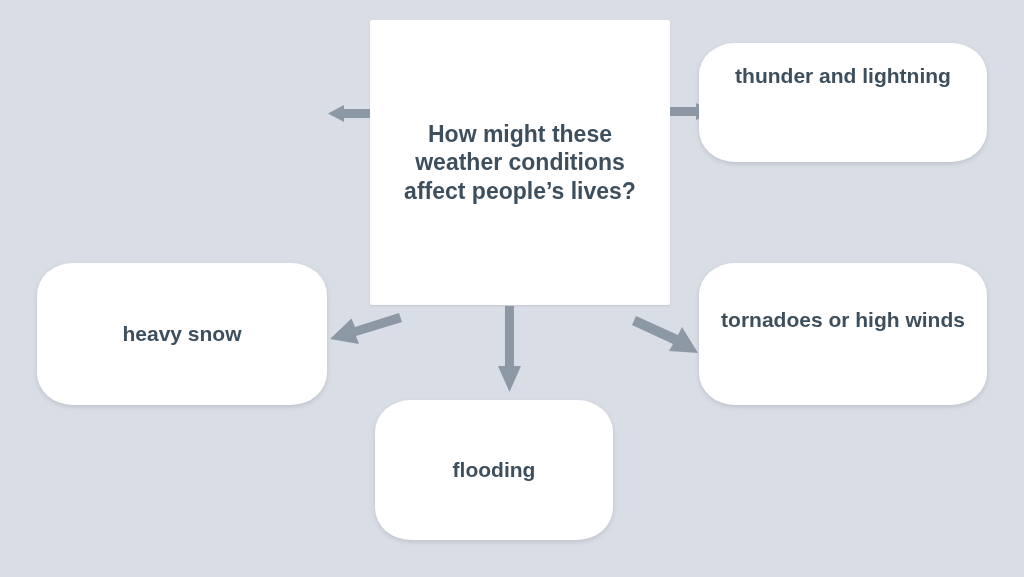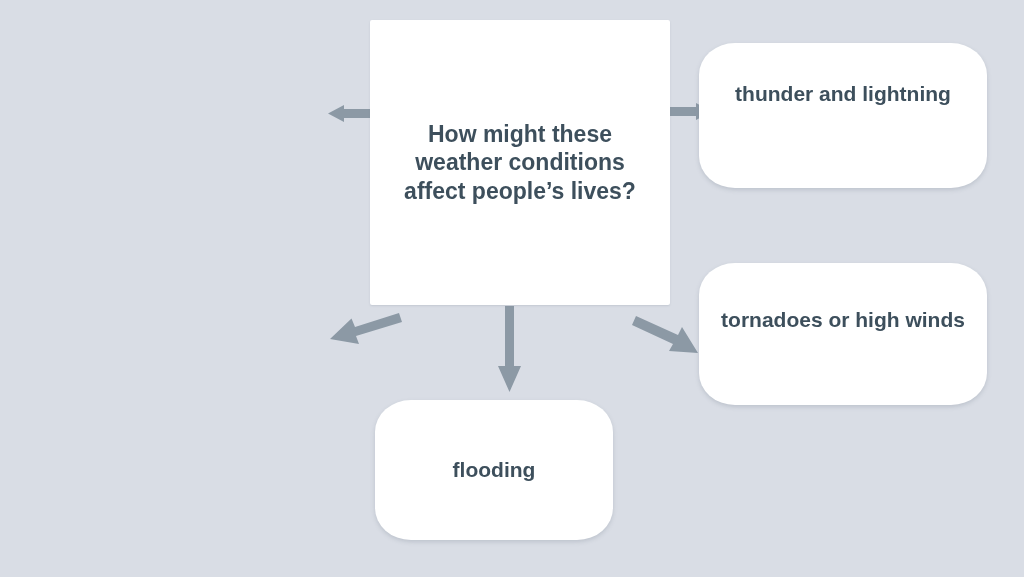--- a/index.html
+++ b/index.html
@@ -48,22 +48,22 @@
   }
 
   .node-leaf {
     border-radius: 36px / 32px;
     font-size: 21px;
     padding: 0 18px;
     box-shadow: 0 2px 4px rgba(120,130,145,0.28);
   }
 
   .node-drought      { left: 37px;  top: 42px;  width: 290px; height: 145px; }
-  .node-thunder      { left: 699px; top: 43px;  width: 288px; height: 145px;
-                       align-items: flex-start; padding-top: 38px; }
+  .node-thunder      { left: 699px; top: 43px;  width: 288px; height: 119px;
+                       align-items: flex-start; padding-top: 20px; }
   .node-heavysnow    { left: 37px;  top: 263px; width: 290px; height: 142px; }
   .node-tornadoes    { left: 699px; top: 263px; width: 288px; height: 142px;
                        align-items: flex-start; padding-top: 44px; }
   .node-flooding     { left: 375px; top: 400px; width: 238px; height: 140px; }
 
   .node-thunder .label,
   .node-tornadoes .label { line-height: 1.28; }
 
   
   #arrows {
@@ -111,20 +111,23 @@
 
   <div class="node node-center">
     <span class="label">How might these weather conditions affect people’s lives?</span>
   </div>
 
 
   <div class="node node-leaf node-thunder">
     <span class="label">thunder and lightning</span>
   </div>
 
+  <div class="node node-leaf node-heavysnow">
+    <span class="label">heavy snow</span>
+  </div>
 
   <div class="node node-leaf node-tornadoes">
     <span class="label">tornadoes or high winds</span>
   </div>
 
   <div class="node node-leaf node-flooding">
     <span class="label">flooding</span>
   </div>
 
 </div>

